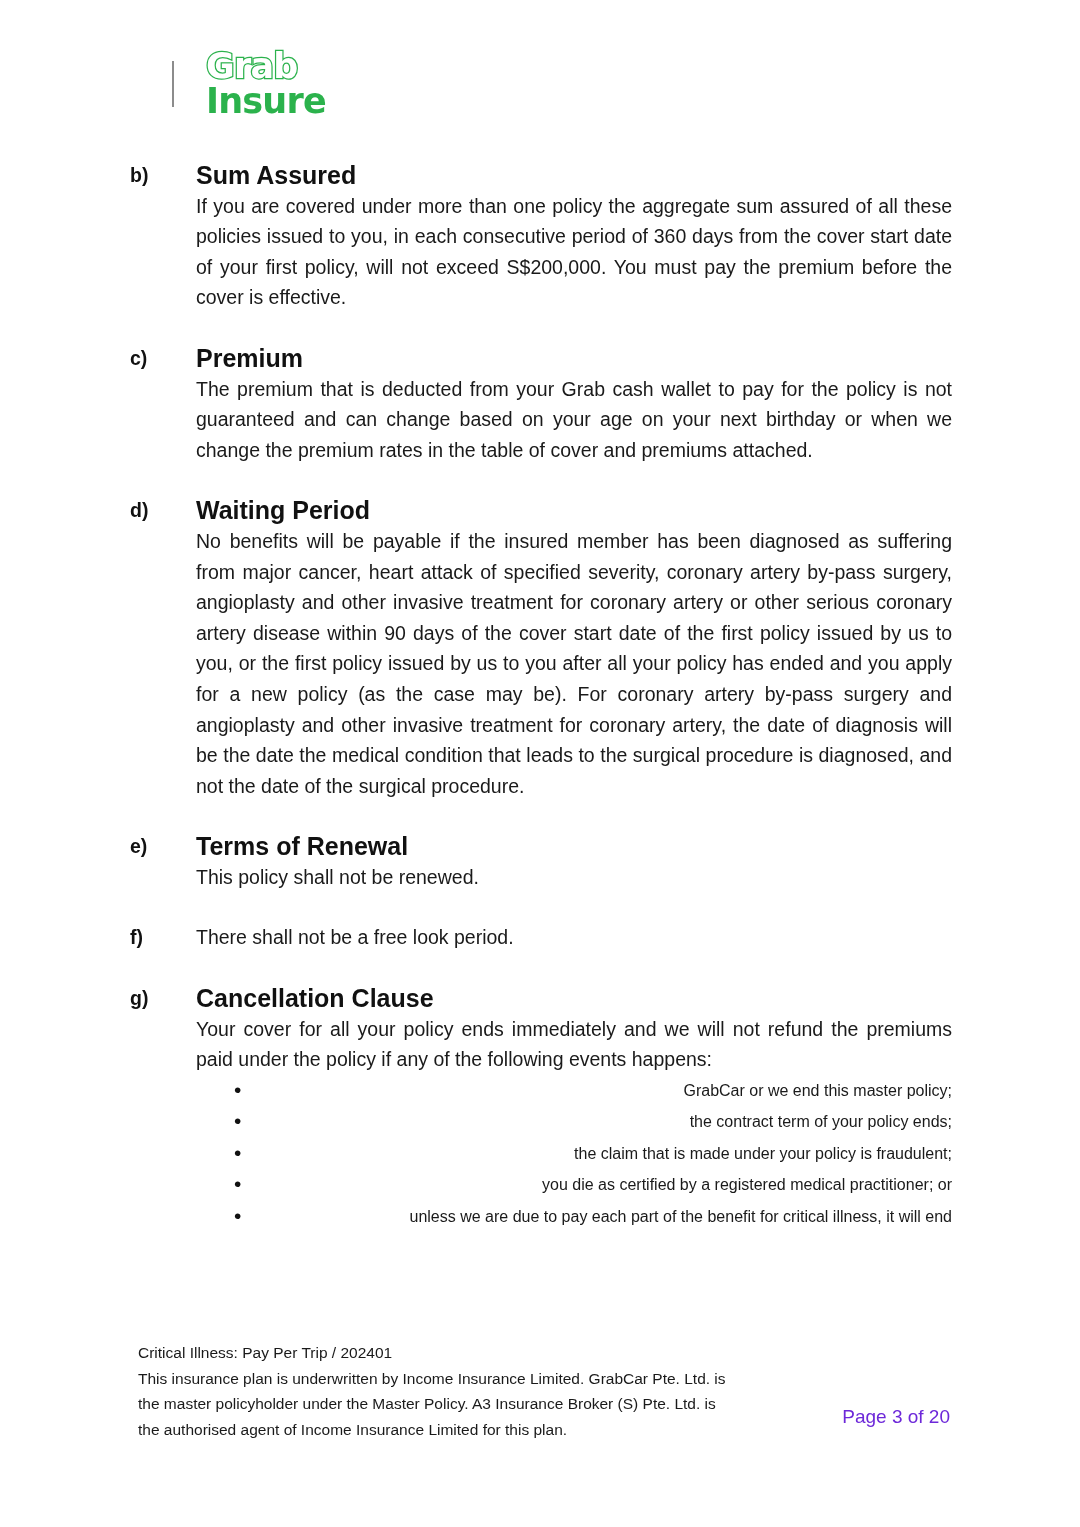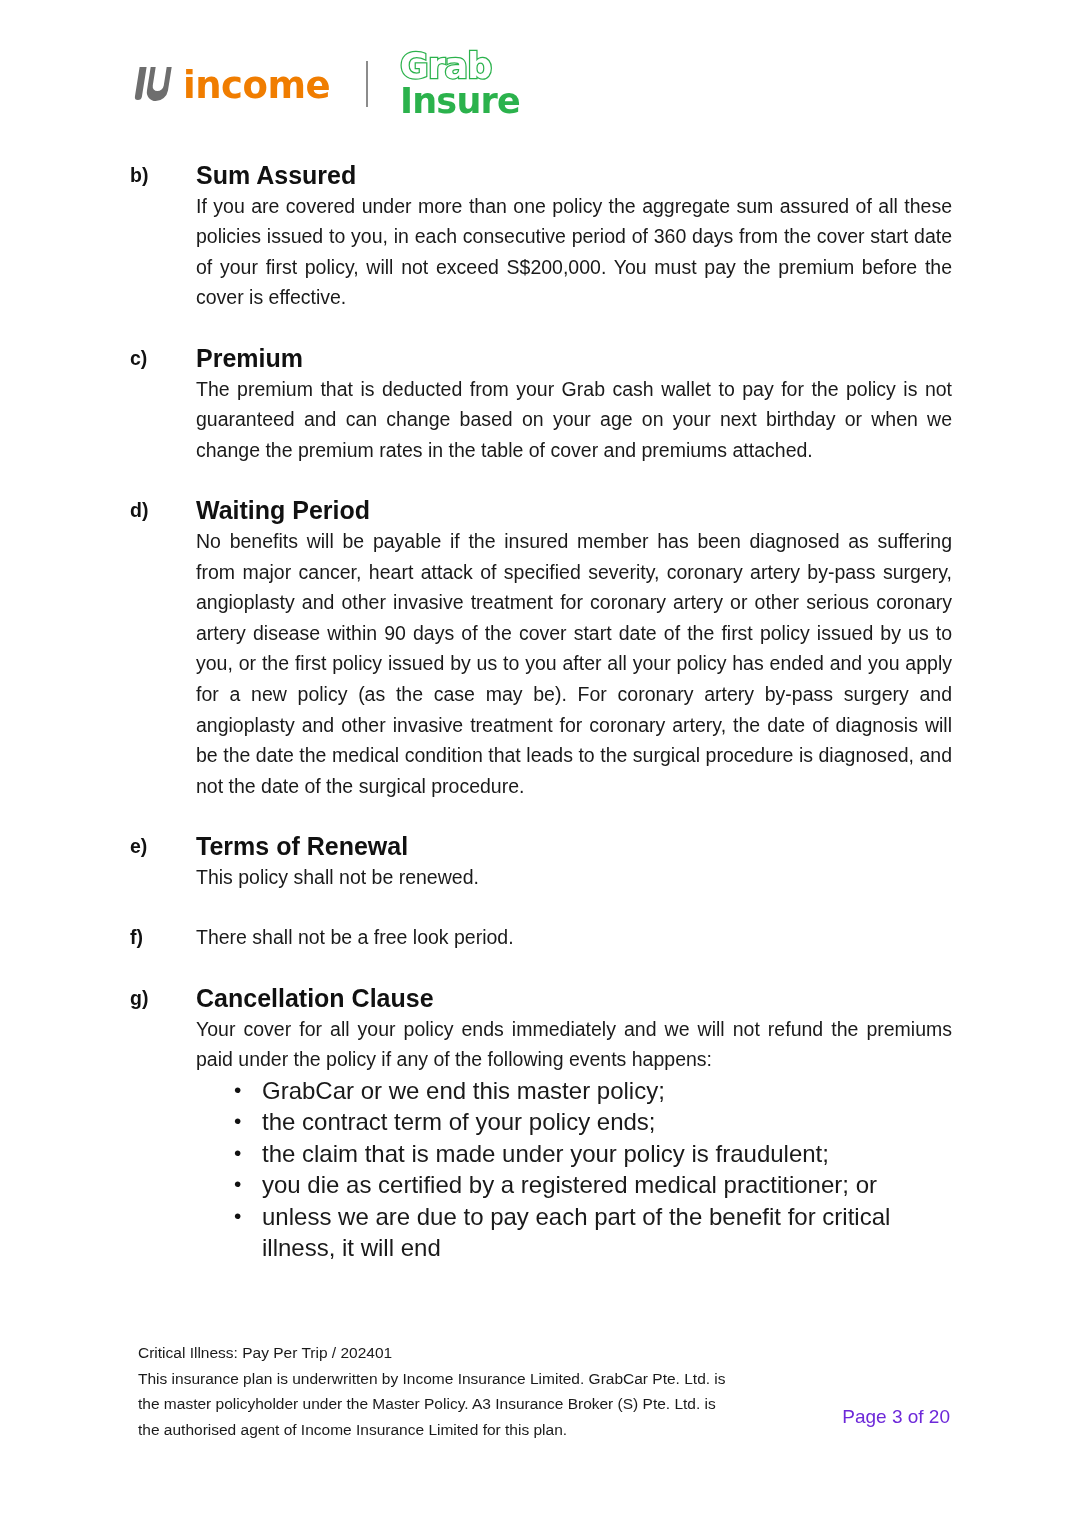--- a/index.html
+++ b/index.html
@@ -145,23 +145,24 @@
     margin: 0;
   }
   .bullets {
     list-style: none;
     margin: 0;
     padding: 0;
   }
   .bullets li {
     position: relative;
     padding-left: 66px;
-    font-size: 24px;
+    font-size: 16px;
     line-height: 31.5px;
     color: #1a1a1a;
+    text-align: right;
   }
   .bullets li::before {
     content: "\2022";
     position: absolute;
     left: 38px;
     top: -1px;
     font-size: 21px;
     color: #111;
   }
 
@@ -189,27 +190,20 @@
     white-space: nowrap;
     padding-top: 64px;
     padding-right: 2px;
   }
 </style>
 </head>
 <body>
 
 <div class="header">
 
-  <div class="logo-income">
-    <span class="income-mark">
-      <span class="slash"></span>
-      <span class="bowl"></span>
-    </span>
-    <span class="income-word">income</span>
-  </div>
 
   <div class="logo-divider"></div>
 
   <div class="logo-grab">
     <span class="grab-hollow">Grab</span>
       <span class="grab-solid">Insure</span>
   </div>
 
 </div>
 

